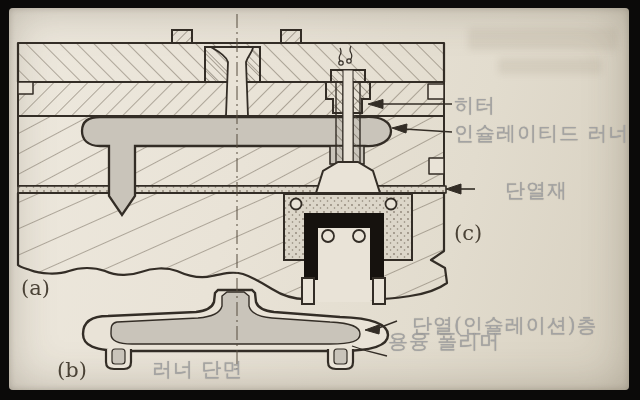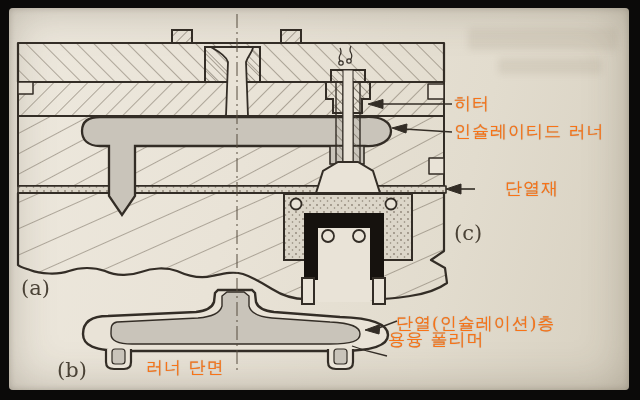--- a/index.html
+++ b/index.html
@@ -2,21 +2,21 @@
 <html><head>
 <meta charset="utf-8">
 <style>
   html,body{margin:0;padding:0;background:#000;}
   #photo{position:relative;width:640px;height:400px;background:#0b0a09;overflow:hidden;
          font-family:"DejaVu Serif","Liberation Serif",serif;}
   #paper{position:absolute;left:9px;top:8px;width:620px;height:382px;border-radius:4px;
          background:linear-gradient(105deg,#ede8dd 0%,#e9e3d7 38%,#e2dcce 70%,#d7d0c0 100%);
          box-shadow:inset 0 0 46px rgba(70,58,40,.28), inset 0 0 6px rgba(60,50,35,.25);}
   svg{position:absolute;left:0;top:0;}
-  .lbl{position:absolute;color:#f97316;font-size:17px;letter-spacing:1px;white-space:nowrap;
+  .lbl{position:absolute;color:#a3a3a3;font-size:20px;letter-spacing:1px;white-space:nowrap;
        text-shadow:0 0 1px rgba(61,54,44,.35);}
   .panel{position:absolute;color:#4a4236;font-size:21px;letter-spacing:0;}
   .bleed{position:absolute;background:rgba(140,128,105,.14);filter:blur(3px);border-radius:4px;}
 </style>
 </head>
 <body>
 
 <div id="photo">
   <div id="paper"></div>
 
@@ -134,20 +134,20 @@
       <polygon points="365,330 380,324.5 379,334"></polygon>
       <polyline points="387,356 367,351 352,346" fill="none" stroke-width="1.3"></polyline>
     </g>
 
     <line x1="237" y1="14" x2="237" y2="370" stroke="#564c3e" stroke-width="1" stroke-dasharray="14 4 2 4"></line>
   </svg>
 
   <div class="lbl" style="left:454px;top:92px;">히터</div>
   <div class="lbl" style="left:454px;top:120px;">인슐레이티드 러너</div>
   <div class="lbl" style="left:505px;top:177px;">단열재</div>
-  <div class="lbl" style="left:396px;top:312px;">단열(인슐레이션)층</div>
+  <div class="lbl" style="left:412px;top:312px;">단열(인슐레이션)층</div>
   <div class="lbl" style="left:388px;top:328px;">용융 폴리머</div>
-  <div class="lbl" style="left:146px;top:356px;text-align:center;">러너 단면</div>
+  <div class="lbl" style="left:152px;top:356px;text-align:center;">러너 단면</div>
 
   <div class="panel" style="left:21px;top:276px;">(a)</div>
   <div class="panel" style="left:57px;top:358px;">(b)</div>
   <div class="panel" style="left:454px;top:221px;">(c)</div>
 </div>
 
 </body></html>

